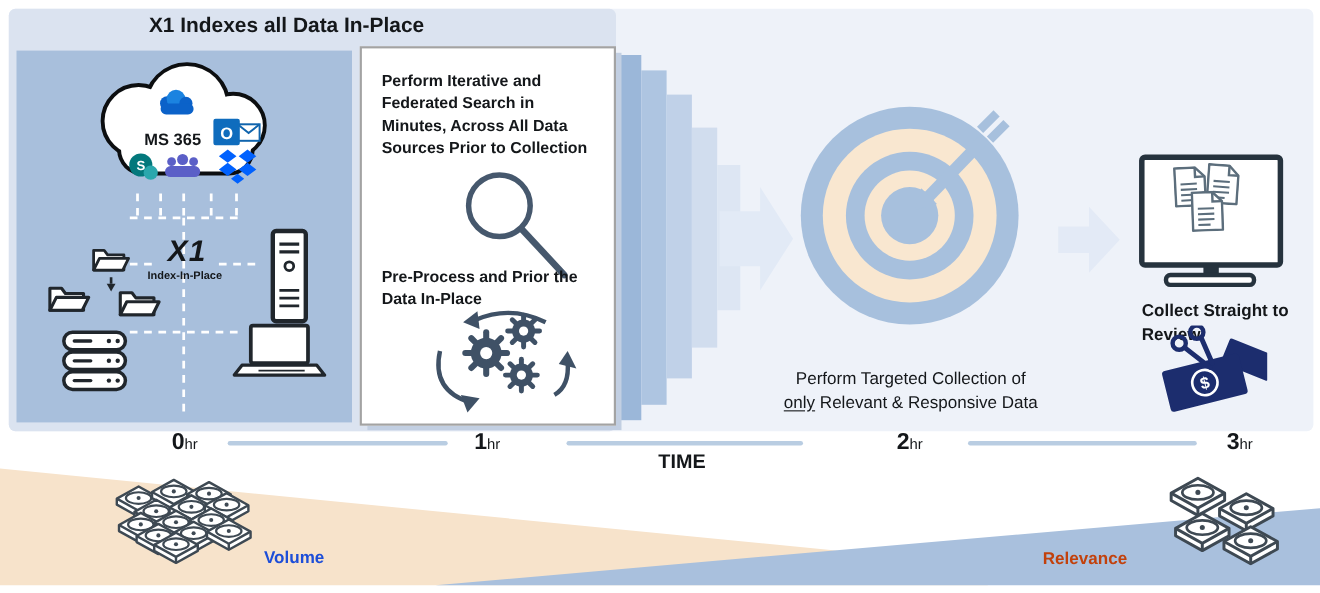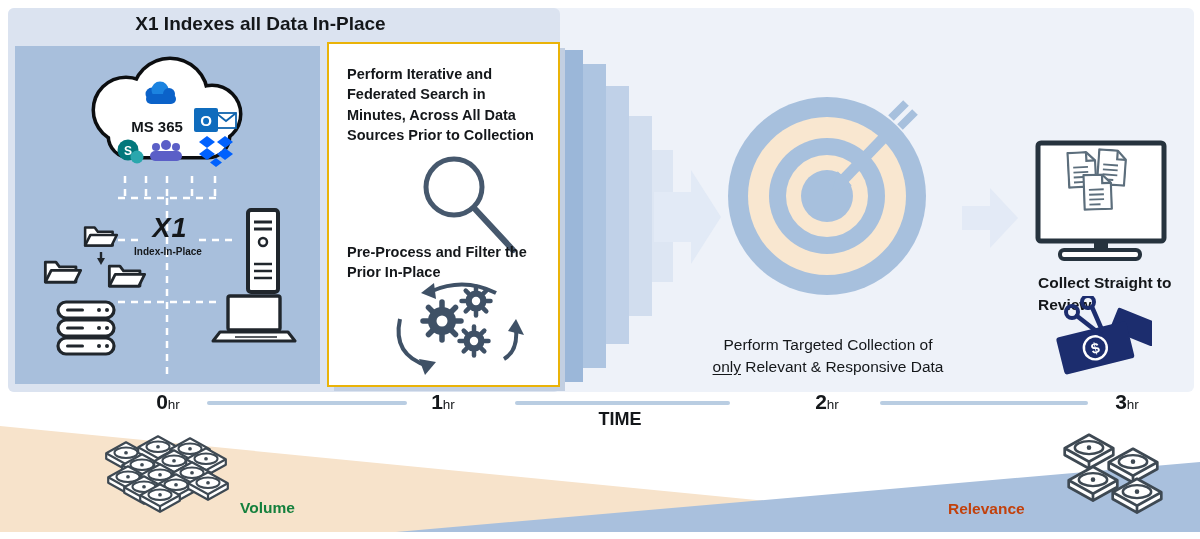--- a/index.html
+++ b/index.html
@@ -5,34 +5,34 @@
   html,body{margin:0;padding:0;background:#fff;}
   .stage{position:relative;width:1200px;height:539px;background:#fff;overflow:hidden;
          font-family:"Liberation Sans",sans-serif;color:#14171a;}
   .abs{position:absolute;}
   .band-right{left:8px;top:8px;width:1186px;height:384px;background:#eef2f9;border-radius:6px;}
   .band-left{left:8px;top:8px;width:552px;height:384px;background:#dbe3f0;border-radius:6px;}
   .title{left:8px;top:13px;width:505px;text-align:center;font-size:19px;font-weight:700;}
   .panel-blue{left:15px;top:46px;width:305px;height:338px;background:#a8bfdc;}
   .engine-brand{left:122px;top:213px;width:96px;text-align:center;font-size:27px;font-weight:900;font-style:italic;letter-spacing:1px;}
   .engine-label{left:105px;top:246px;width:126px;text-align:center;font-size:10px;font-weight:700;}
-  .panel-white{left:327px;top:42px;width:229px;height:341px;background:#fff;border:2px solid #eab308;
+  .panel-white{left:327px;top:42px;width:229px;height:341px;background:#fff;border:2px solid #a3a3a3;
                box-shadow:6px 5px 0 -1px #c2cfe2;}
   .panel-white p{position:absolute;margin:0;font-size:14.5px;line-height:1.4;font-weight:700;}
   .p-search{left:18px;top:20px;width:196px;}
   .p-filter{left:18px;top:198px;width:200px;}
   .target-caption{left:692px;top:334px;width:272px;text-align:center;font-size:15.5px;line-height:1.42;font-weight:400;}
   .underl{text-decoration:underline;text-underline-offset:2px;margin-top:28px;}
   .review-caption{left:1038px;top:272px;width:146px;font-size:15.5px;line-height:1.45;font-weight:700;}
   .tick{top:390px;width:56px;height:28px;display:inline-flex;align-items:baseline;justify-content:center;}
   .tick-num{font-size:21px;font-weight:700;}
   .tick-unit{font-size:13.5px;font-weight:400;}
   .tl-line{top:401px;height:4px;background:#b9cde2;border-radius:2px;}
   .time-label{left:558px;top:409px;width:124px;text-align:center;font-size:18px;font-weight:700;}
-  .volume-label{left:240px;top:499px;font-size:15.5px;font-weight:700;color:#15803d;}
+  .volume-label{left:240px;top:499px;font-size:15.5px;font-weight:700;color:#1d4ed8;}
   .relevance-label{left:948px;top:500px;font-size:15.5px;font-weight:700;color:#c2410c;}
   svg{display:block;}
   svg text{font-family:"Liberation Sans",sans-serif;}
 </style>
 </head>
 <body>
 
 <div class="stage">
 
   <div class="abs band-right"></div>
@@ -166,21 +166,21 @@
     <rect x="96" y="110" width="21" height="132" fill="#dde6f3"></rect>
     <polygon points="98,152 135,152 135,130 165,177 135,224 135,202 98,202" fill="#e2eaf6"></polygon>
   </svg>
 
   <div class="abs panel-white">
     <p class="p-search">Perform Iterative and Federated Search in Minutes, Across All Data Sources Prior to Collection</p>
     <svg class="abs" style="left:90px;top:108px" width="112" height="112" viewBox="0 0 112 112">
       <circle cx="35" cy="35" r="28" fill="none" stroke="#46586d" stroke-width="5"></circle>
       <line x1="56" y1="57" x2="94" y2="98" stroke="#46586d" stroke-width="6" stroke-linecap="round"></line>
     </svg>
-    <p class="p-filter">Pre-Process and Filter the Prior In-Place</p>
+    <p class="p-filter">Pre-Process and Prior the Data In-Place</p>
     <svg class="abs" style="left:55px;top:235px" width="150" height="102" viewBox="0 0 150 102">
       <g fill="#3f5166" stroke="#3f5166">
         <g transform="translate(58,42)">
           <g stroke-width="5.5" stroke-linecap="round">
             <line y1="-14" y2="-19"></line>
               <line y1="14" y2="19"></line>
               <line x1="-14" x2="-19"></line>
               <line x1="14" x2="19"></line>
             <line x1="-10" y1="-10" x2="-13.5" y2="-13.5"></line>
               <line x1="10" y1="-10" x2="13.5" y2="-13.5"></line>

